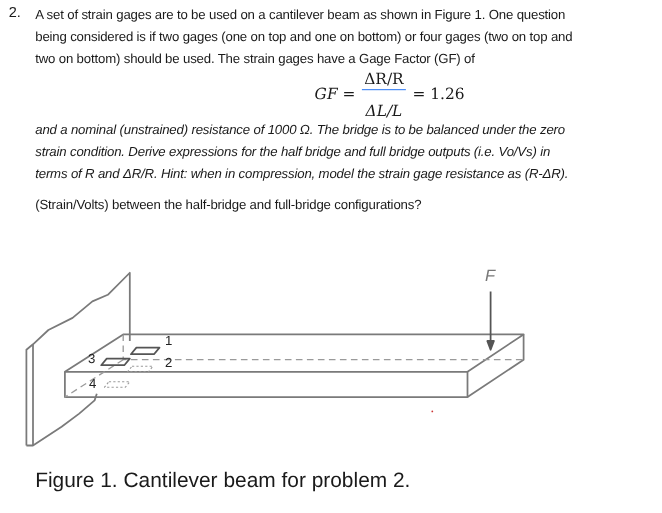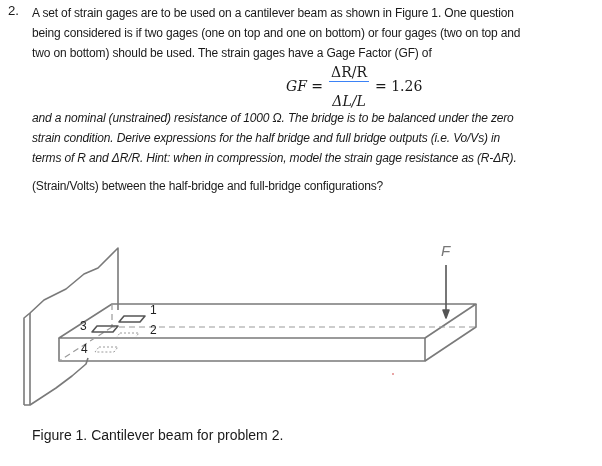--- a/index.html
+++ b/index.html
@@ -8,21 +8,21 @@
     .num { position: absolute; left: 8px; top: 3px; font-size: 13.2px; }
     .para { position: absolute; left: 32px; width: 570px; font-size: 12px; line-height: 20px; letter-spacing: -0.15px; }
     .line { white-space: nowrap; display: block; }
     .eq { position: absolute; left: 286px; top: 66px; height: 40px;
           font-family: "DejaVu Serif", "Liberation Serif", serif; font-size: 14px; display: flex; align-items: center; }
     .eq .lhs { font-style: italic; }
     .frac { display: inline-flex; flex-direction: column; align-items: center; margin: 0 6px; }
     .frac .n { border-bottom: 1px solid #3b82f6; padding: 0 2px 1px; }
     .frac .d { padding-top: 11px; font-style: italic; }
     .fig { position: absolute; left: 0; top: 230px; width: 602px; height: 200px; }
-    .caption { position: absolute; left: 32px; top: 427px; font-size: 14px; }
+    .caption { position: absolute; left: 32px; top: 427px; font-size: 19px; }
     .glabel { position: absolute; font-size: 12px; color: #222; }
   </style>
 </head>
 <body>
 
 <div class="num">2.</div>
 
 <div class="para" style="top:3px;">
   <span class="line">A set of strain gages are to be used on a cantilever beam as shown in Figure 1.  One question</span>
   <span class="line">being considered is if two gages (one on top and one on bottom) or four gages (two on top and</span>

